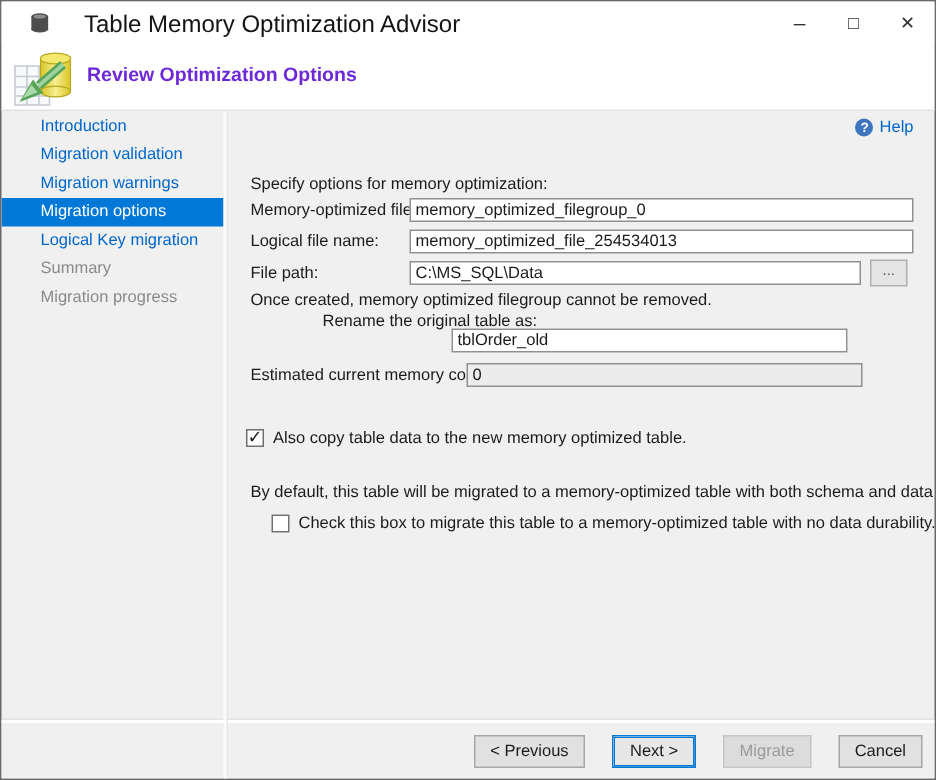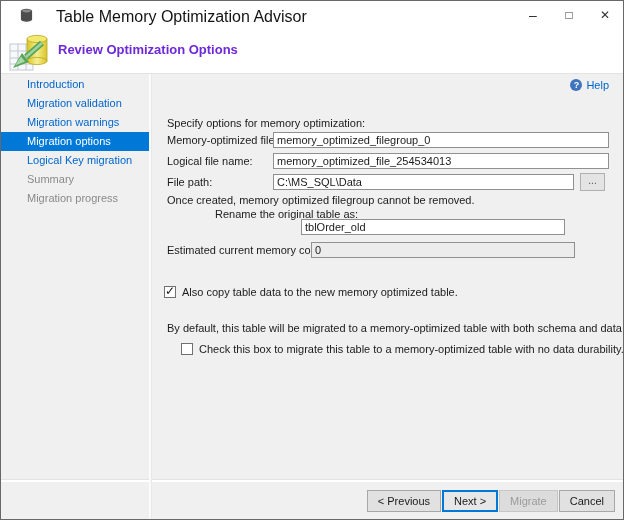--- a/index.html
+++ b/index.html
@@ -76,21 +76,21 @@
   .cbx.checked::after {
     content: "✓"; position: absolute; left: 0px; top: -3px;
     font-size: 12px; color: #1a1a1a;
   }
   
   .footer {
     position: absolute; left: 0; right: 0; bottom: 0; height: 39px;
     background: #f0f0f0; border-top: 2px solid #ffffff; box-shadow: 0 -1px 0 #e3e3e3;
   }
   .btn-row {
-    position: absolute; right: 8px; bottom: 7px; display: flex; gap: 1px;
+    position: absolute; right: 8px; bottom: 7px; display: flex; gap: 18px;
   }
   .btn {
     min-width: 56px; height: 22px; padding: 0 10px;
     background: #e1e1e1; border: 1px solid #a7a7a7;
     font-family: "Liberation Sans", sans-serif; font-size: 11px; color: #1b1b1b;
     text-align: center; line-height: 20px; cursor: pointer;
   }
   .btn.focused { border: 1px solid #0078d7; box-shadow: inset 0 0 0 1px #0078d7; background: #e7e7e7; }
   .btn.disabled { background: #dcdcdc; border-color: #c6c6c6; color: #9b9b9b; cursor: default; }
 </style>

